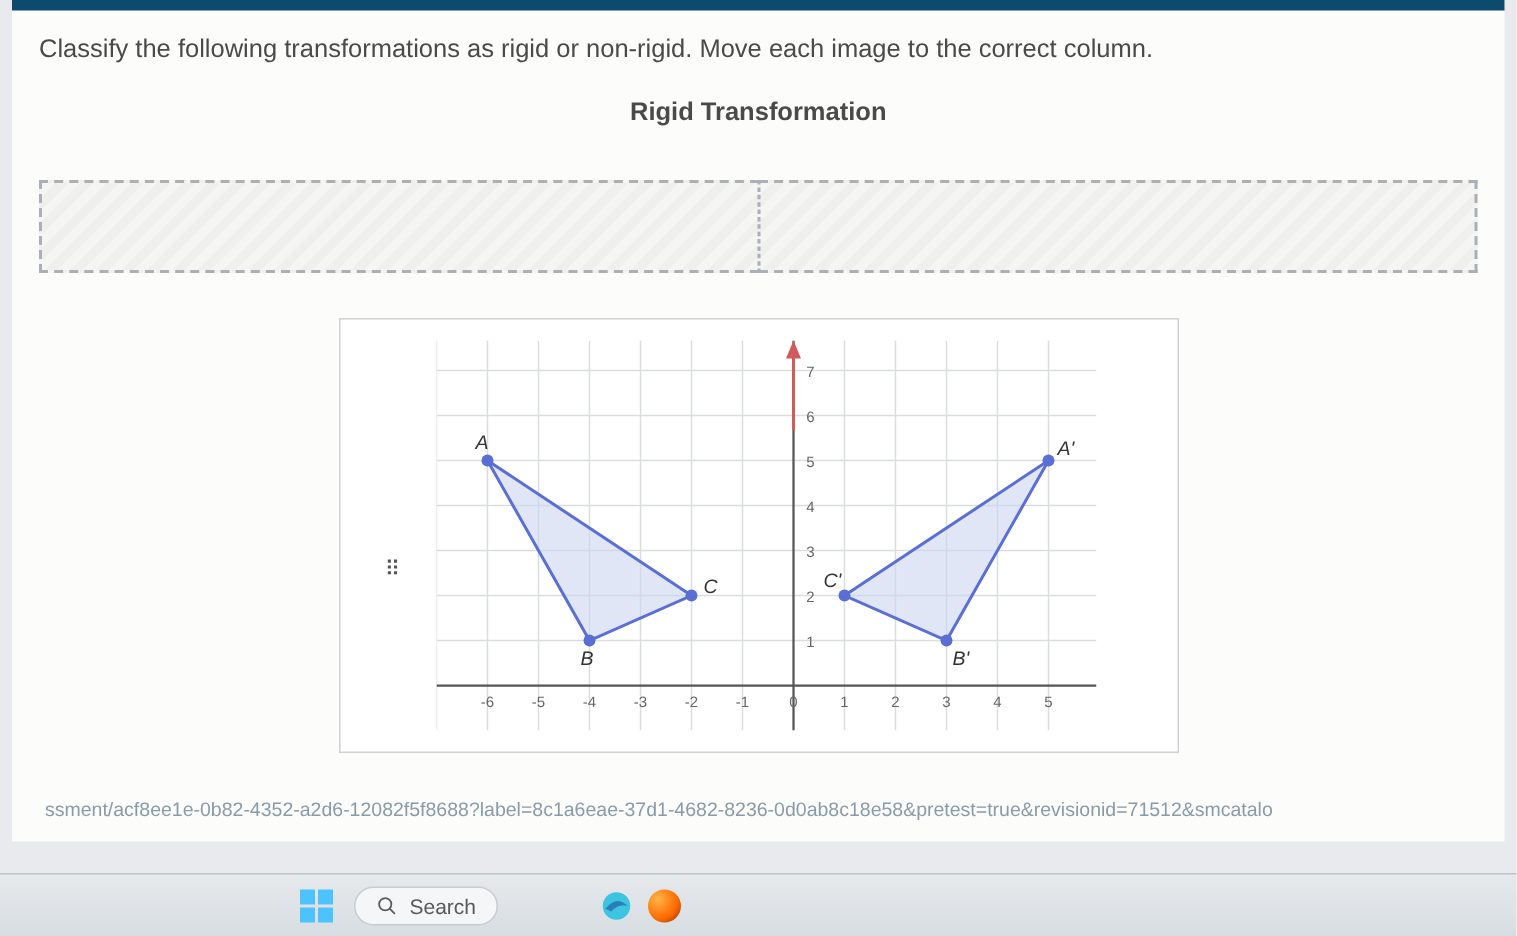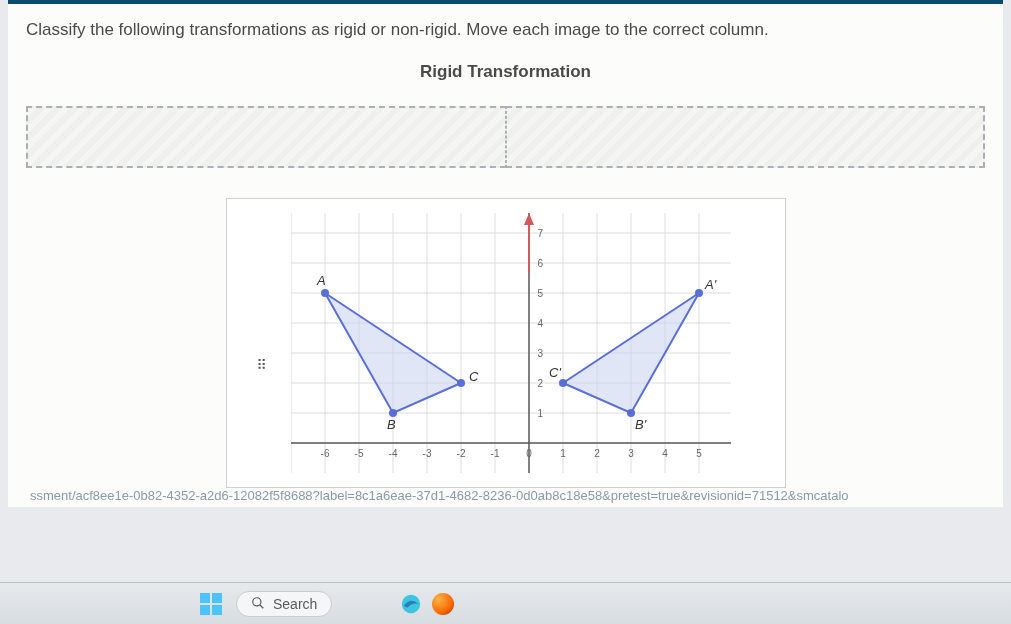--- a/index.html
+++ b/index.html
@@ -7,43 +7,43 @@
       font-family: Arial, Helvetica, sans-serif;
       background: #e8eaed;
       width: 1011px;
       height: 624px;
       overflow: hidden;
       position: relative;
     }
     .content-area {
       background: #fcfcfa;
       margin: 0 8px;
-      padding: 10px 18px 4px 18px;
-      border-top: 4px solid #0c4a6e;
+      padding: 10px 18px 14px 18px;
+      border-top: 7px solid #0c4a6e;
     }
     .instruction {
       color: #4a4a4a;
       font-size: 17px;
       margin-bottom: 22px;
       margin-top: 6px;
     }
     .columns {
       display: flex;
       gap: 0;
       margin-bottom: 12px;
     }
     .col {
       flex: 1;
       text-align: center;
     }
     .col-header {
       font-weight: bold;
       color: #4a4a4a;
       font-size: 17px;
-      margin-bottom: 12px;
+      margin-bottom: 23px;
     }
     .drop-zones {
       display: flex;
     }
     .drop-zone {
       flex: 1;
       height: 62px;
       border: 2px dashed #aab0b6;
       background: repeating-linear-gradient(
         -45deg,
@@ -69,20 +69,21 @@
       top: 55%;
       font-size: 14px;
       color: #555;
       cursor: grab;
       letter-spacing: 1px;
     }
     .graph-svg { display: block; margin: 0 50px; }
     .url-text {
       font-size: 13px;
       color: #8a9ba8;
+      margin-top: 30px;
       padding-left: 4px;
       white-space: nowrap;
       overflow: hidden;
     }
     .taskbar {
       position: absolute;
       bottom: 0;
       left: 0;
       right: 0;
       height: 42px;
@@ -99,21 +100,21 @@
       grid-template-columns: 1fr 1fr;
       grid-template-rows: 1fr 1fr;
       gap: 2px;
     }
     .win-logo div:nth-child(1){background:#4cc2ff;}
     .win-logo div:nth-child(2){background:#4cc2ff;}
     .win-logo div:nth-child(3){background:#4cc2ff;}
     .win-logo div:nth-child(4){background:#4cc2ff;}
     .search-box {
       display: flex;
-      align-items: flex-start;
+      align-items: center;
       background: #f4f6f8;
       border: 1px solid #c8ccd0;
       border-radius: 16px;
       padding: 4px 14px;
       gap: 8px;
       color: #5a5a5a;
       font-size: 14px;
     }
     .search-icon svg { display:block; }
     .tb-spacer { width: 40px; }

